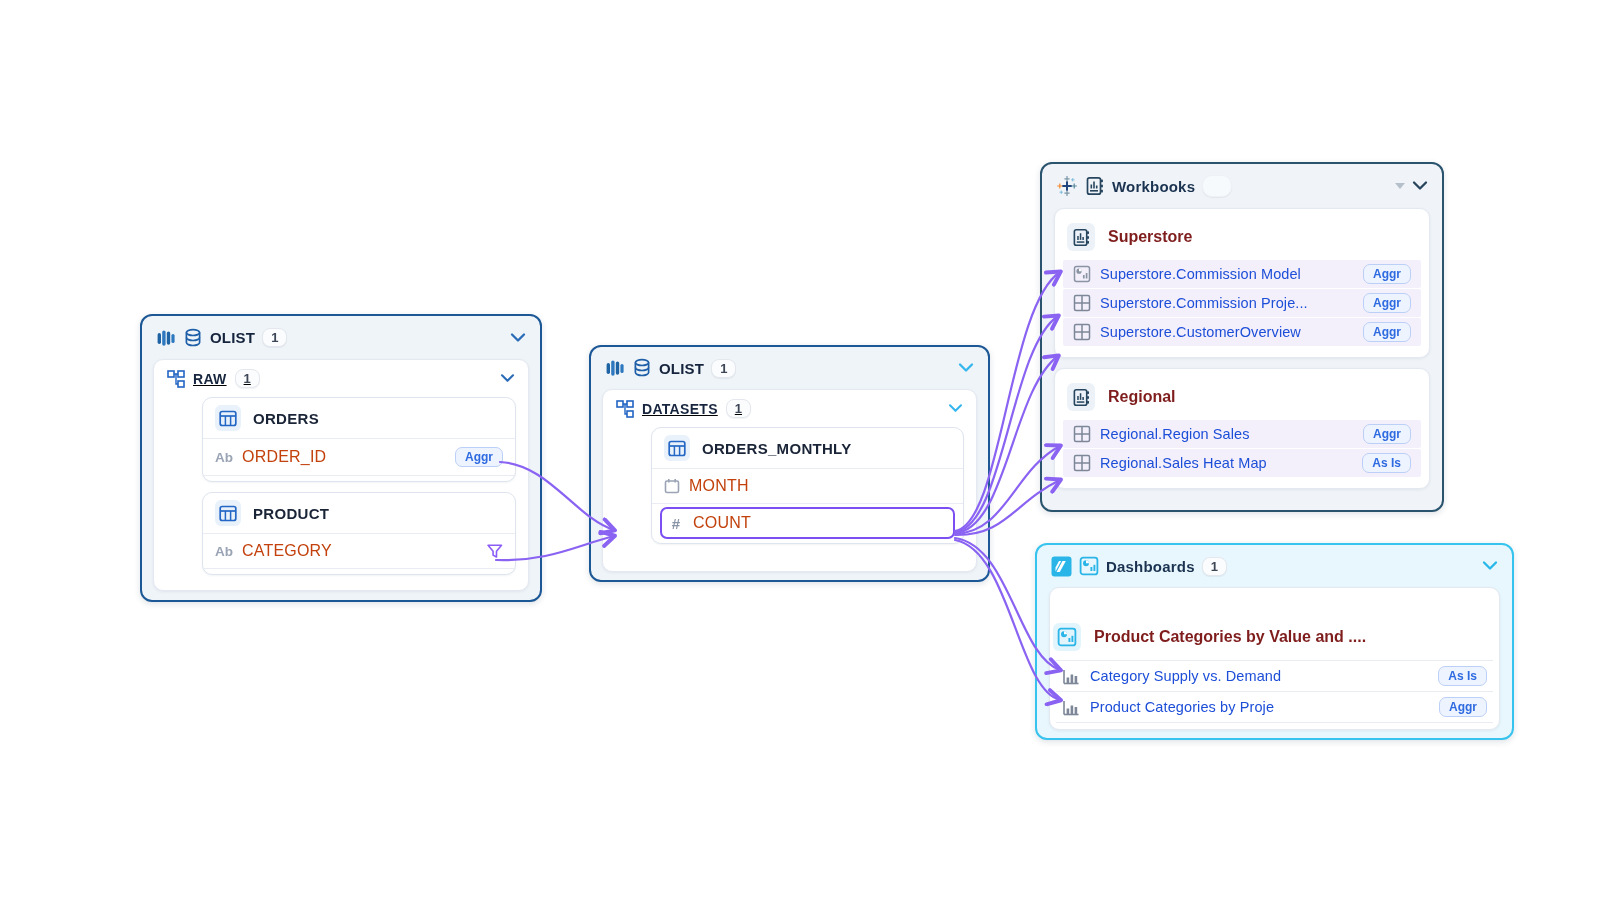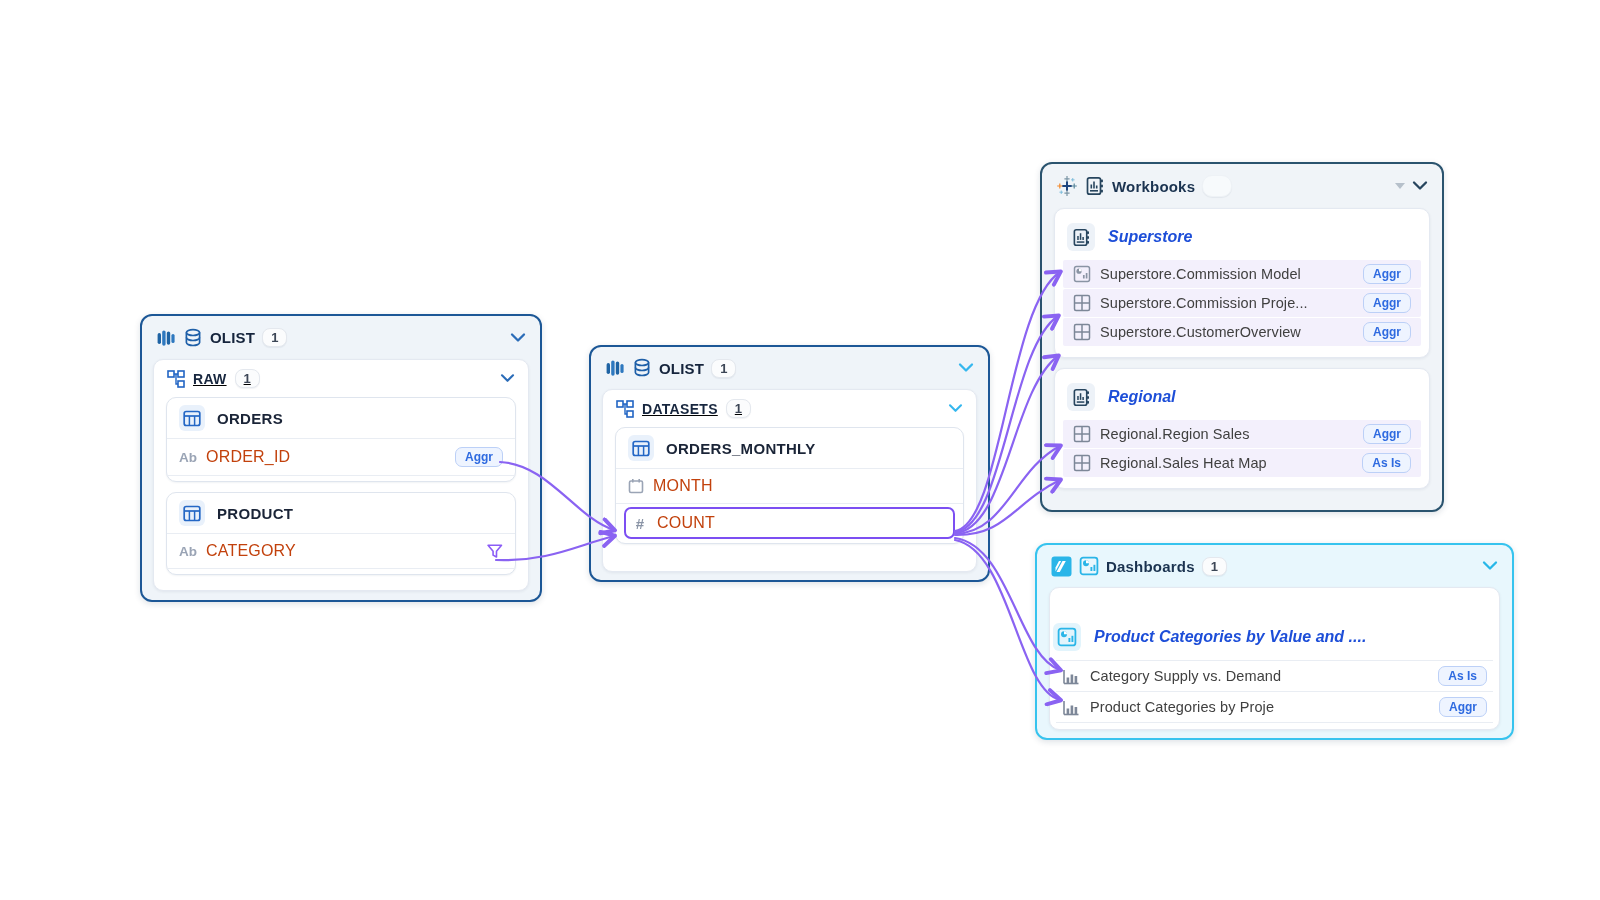--- a/index.html
+++ b/index.html
@@ -20,21 +20,21 @@
   .count-pill { font-size:13px; font-weight:600; color:#3c4656; background:#fbfcfd; border:1px solid #e4e8ee;
     border-radius:8px; padding:1px 8px; min-width:14px; min-height:18px; text-align:center;
     box-shadow:0 1px 1px rgba(20,40,70,.06); }
   .count-pill.empty { width:30px; height:22px; border-radius:10px; background:#f7fafc; border:1px solid #eef2f6; }
 
   .inner-card { background:#fff; border:1px solid #e4e9f1; border-radius:10px; box-shadow:0 1px 3px rgba(23,48,77,.07); }
 
   .group-row { display:flex; align-items:center; gap:8px; padding:9px 13px 5px 13px;text-decoration:underline; }
   .group-title { font-size:14px; font-weight:700; color:#17263e; letter-spacing:.3px; }
 
-  .table-card { background:#fff; border:1px solid #dfe5ee; border-radius:10px; box-shadow:0 1px 2px rgba(23,48,77,.06); overflow:visible; }
+  .table-card { background:#fff; border:1px solid #dfe5ee; border-radius:10px; box-shadow:0 1px 2px rgba(23,48,77,.06); overflow:visible;margin-left:36px; }
   .table-title-row { display:flex; align-items:center; gap:12px; padding:7px 12px; }
   .table-icon-box { width:26px; height:26px; border-radius:6px; background:#e9f1fb; display:flex; align-items:center; justify-content:center; flex:none; }
   .table-name { font-size:15px; font-weight:700; color:#1a2437; letter-spacing:.3px; }
   .divider { height:1px; background:#e9edf3; }
 
   .field-row { display:flex; align-items:center; gap:9px; padding:8px 12px; }
   .field-name { font-size:16px; color:#c2410c; letter-spacing:.2px; }
   .ab { font-size:13.5px; font-weight:700; color:#9aa4b5; flex:none; }
   .hash { font-size:15px; font-weight:600; color:#8a94a6; flex:none; width:16px; text-align:center; }
 
@@ -42,24 +42,24 @@
     border:2.5px solid #7c4ff2; border-radius:7px; }
 
   .badge { font-size:12px; font-weight:600; color:#2e6ae0; background:#eef4ff; border:1px solid #bcd0f7;
     border-radius:7px; padding:2px 9px; white-space:nowrap; flex:none; }
 
   
   .wb-card { padding:8px 0 10px 0; }
   .wb-title-row { display:flex; align-items:center; gap:13px; padding:6px 12px 8px 12px; }
   .wb-icon-box { width:28px; height:28px; border-radius:6px; background:#edf2f8; display:flex; align-items:center; justify-content:center; flex:none; }
   .wb-icon-box.cyan { background:#e2f4fc; }
-  .wb-title { font-size:16px; font-weight:700; color:#1d4ed8;font-style:italic; }
+  .wb-title { font-size:16px; font-weight:700; color:#7f1d1d; }
   .item-row { display:flex; align-items:center; gap:9px; padding:4px 10px; margin:1px 8px; border-radius:2px; }
   .item-row.hl { background:#f3f0fc; }
-  .item-name { font-size:14.5px; color:#404040; letter-spacing:.1px; white-space:nowrap; overflow:hidden; text-overflow:ellipsis; flex:1; }
+  .item-name { font-size:14.5px; color:#1d4ed8; letter-spacing:.1px; white-space:nowrap; overflow:hidden; text-overflow:ellipsis; flex:1; }
 
   .dash-item-row { display:flex; align-items:center; gap:10px; padding:5px 12px; }
 
   .tri-down { width:0; height:0; border-left:5px solid transparent; border-right:5px solid transparent; border-top:6px solid #b6c0cb; flex:none; }
 
   svg.icon { flex:none; display:block; }
   #edges { position:absolute; left:0; top:0; z-index:50; pointer-events:none; }
 </style>
 </head>
 <body>

